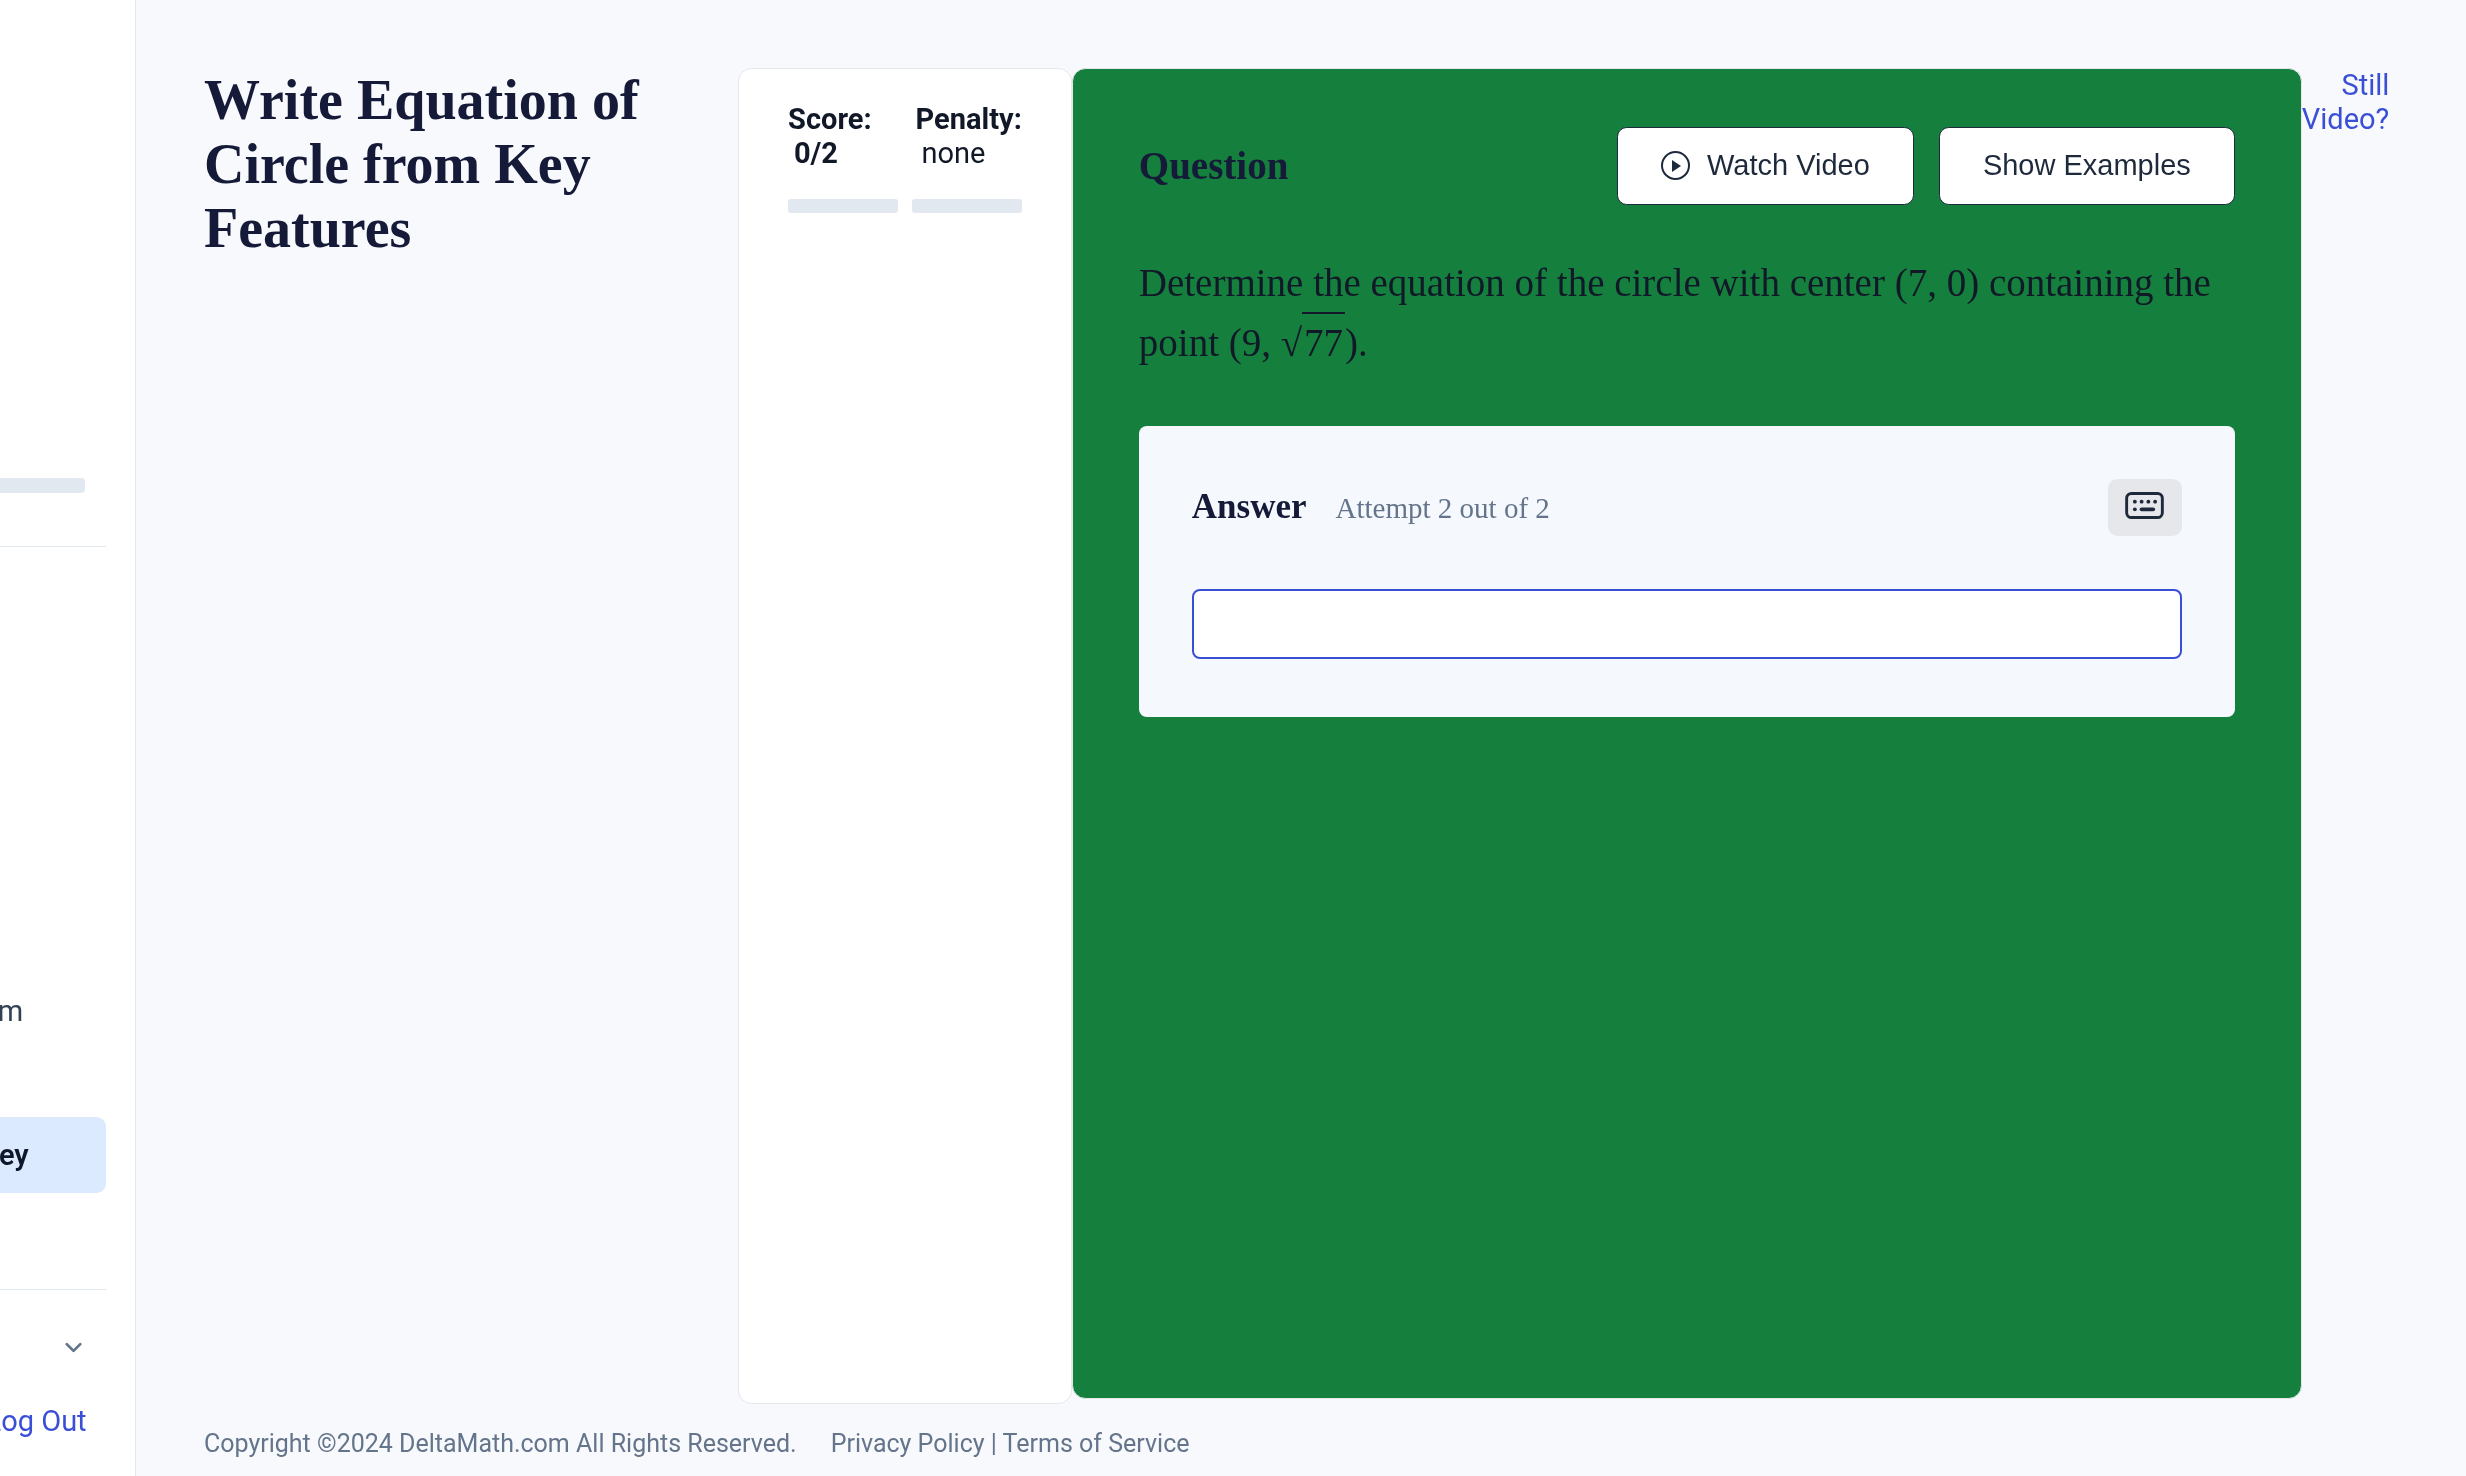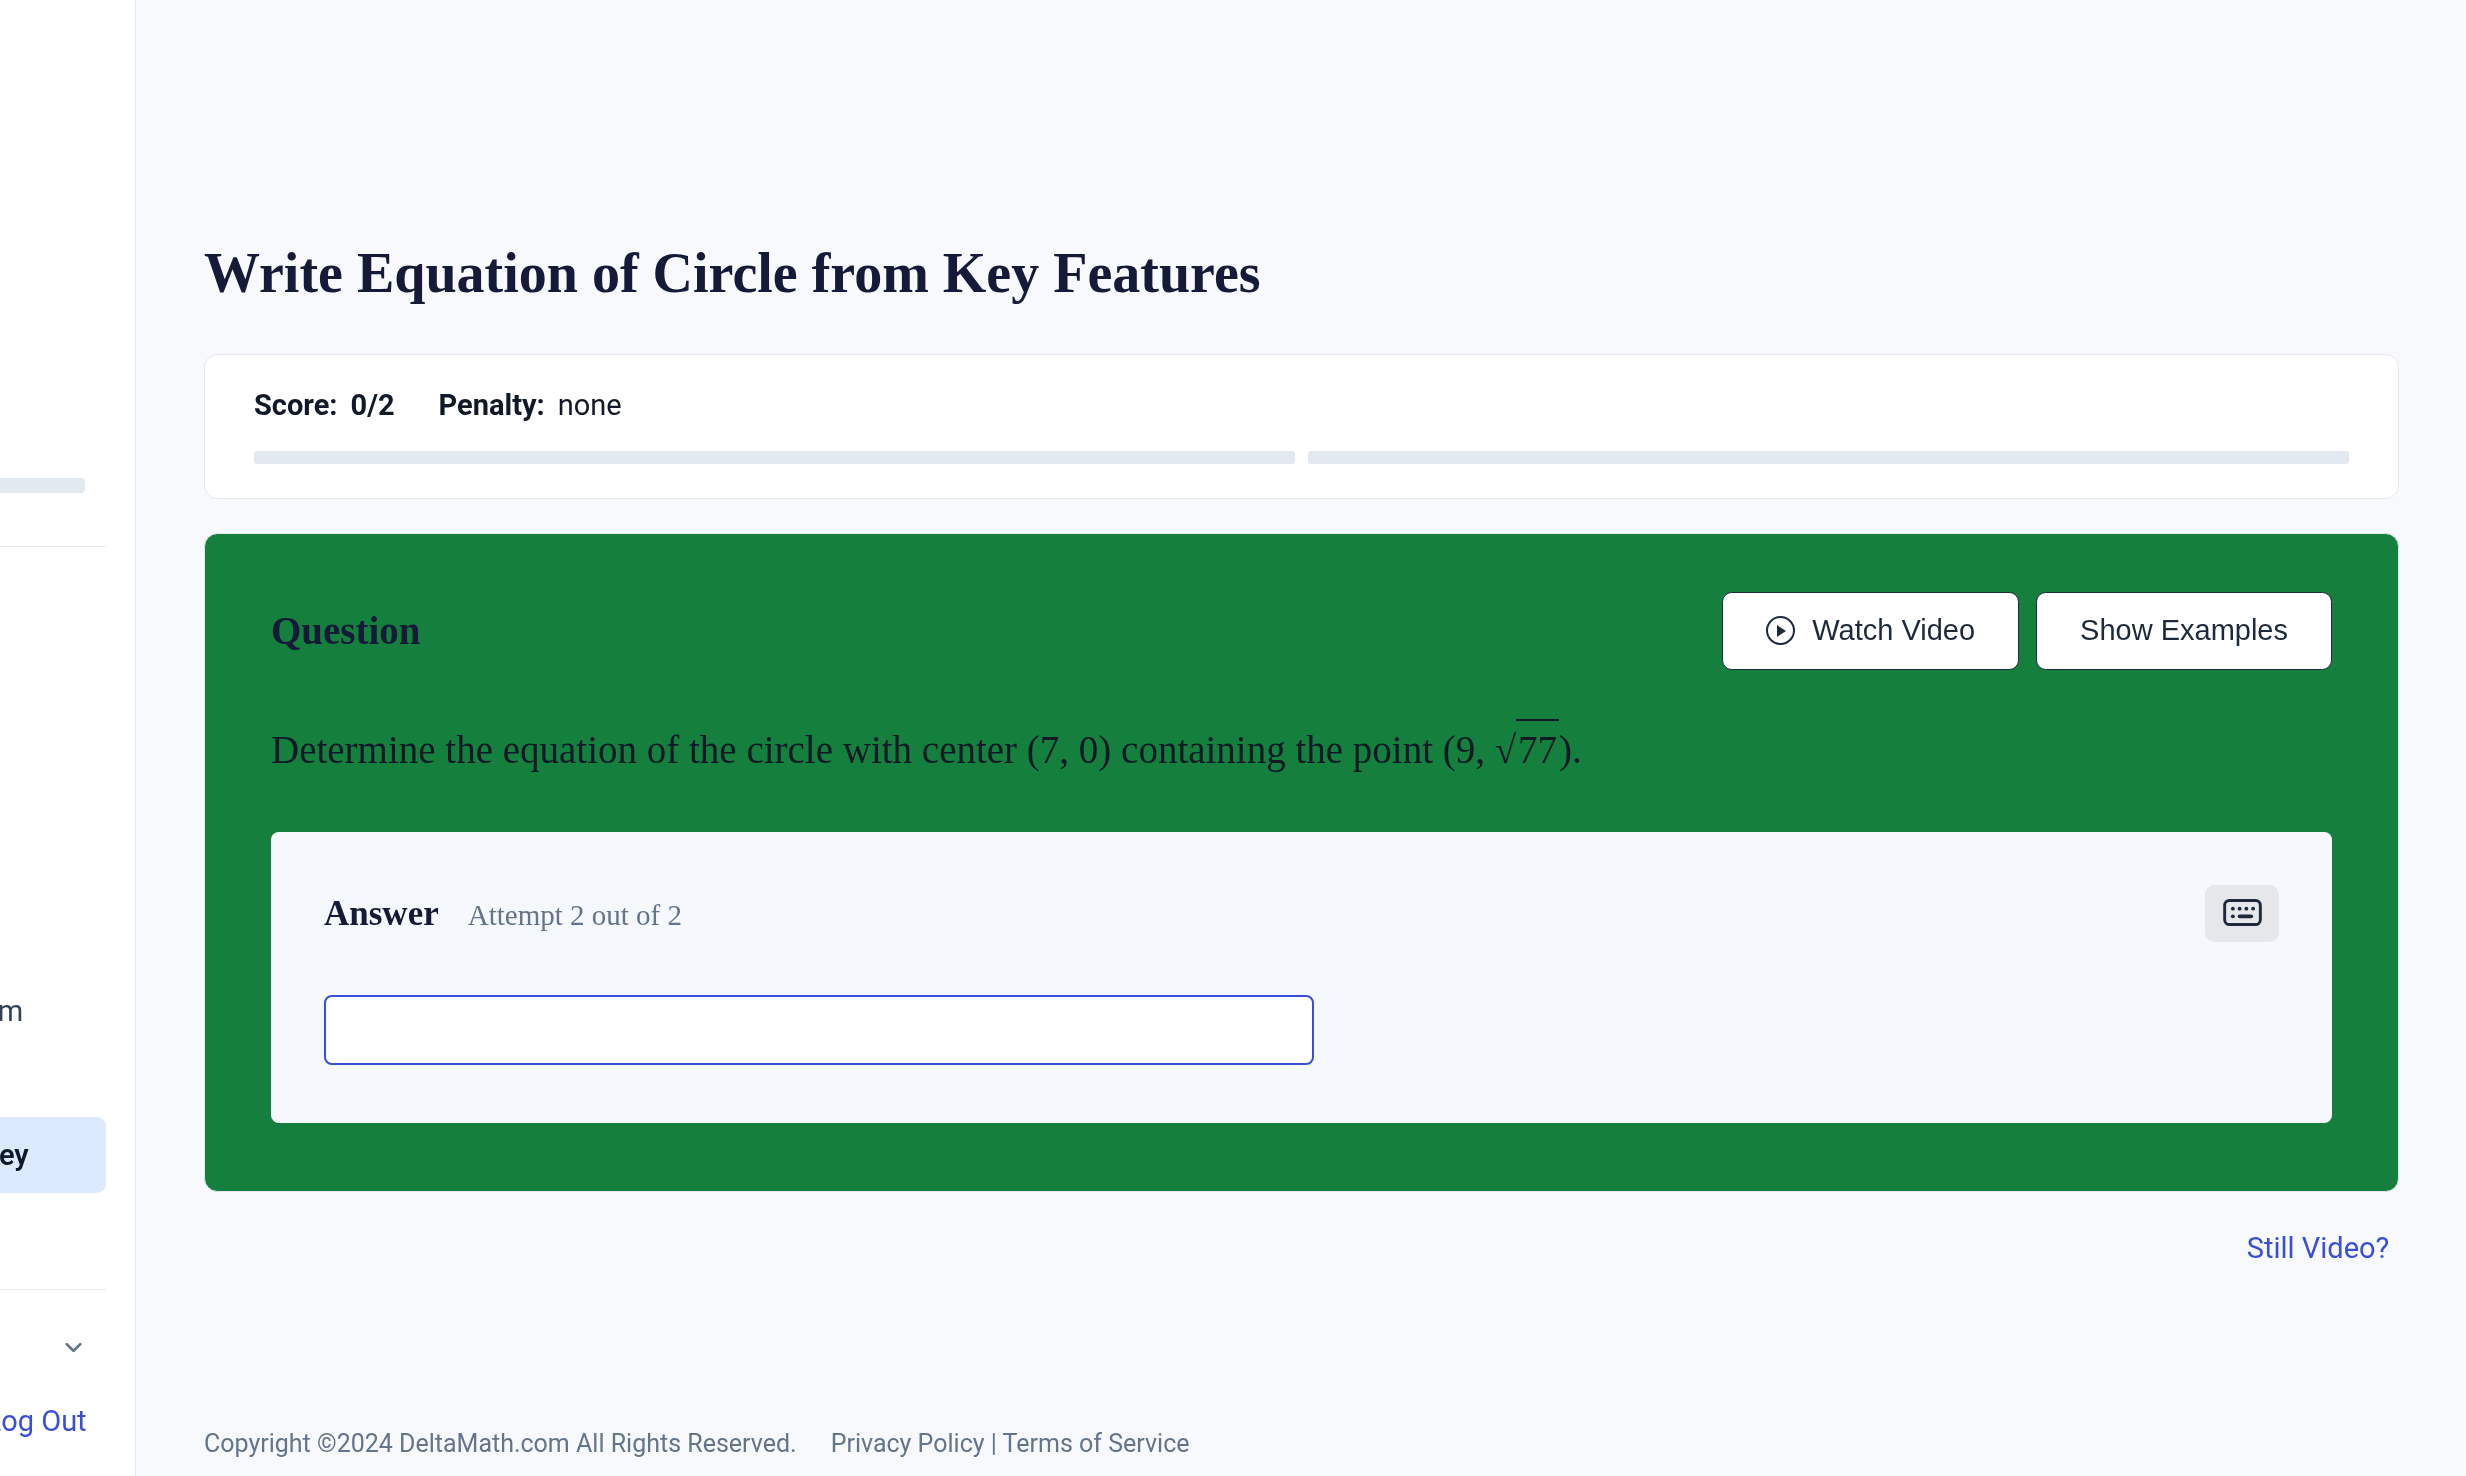--- a/index.html
+++ b/index.html
@@ -84,23 +84,22 @@
     text-align: right;
     padding-right: 19.4px;
     cursor: pointer;
   }
 
   
   .main {
     flex: 1;
     padding: 68px 68px 39px 68px;
     display: flex;
-    flex-direction: column;
+    flex-direction: row;
     position: relative;
-    justify-content: center;
   }
   .page-title {
     font-family: Georgia, "Times New Roman", serif;
     font-size: 56px;
     font-weight: 700;
     color: #141a37;
     margin-bottom: 49px;
   }
   .score-card {
     background: #fff;
@@ -138,21 +137,21 @@
     justify-content: space-between;
     align-items: center;
     margin-bottom: 49px;
   }
   .question-heading {
     font-family: Georgia, "Times New Roman", serif;
     font-size: 39px;
     font-weight: 700;
     color: #141a37;
   }
-  .qh-buttons { display: flex; gap: 17px; border-radius: 29px; }
+  .qh-buttons { display: flex; gap: 25px; border-radius: 29px; }
   .outline-btn {
     border: 1.9px solid #1e293b;
     background: #fff;
     border-radius: 9.7px;
     padding: 21.3px 43px;
     font-size: 29px;
     color: #1e293b;
     display: inline-flex;
     align-items: center;
     gap: 17.5px;

